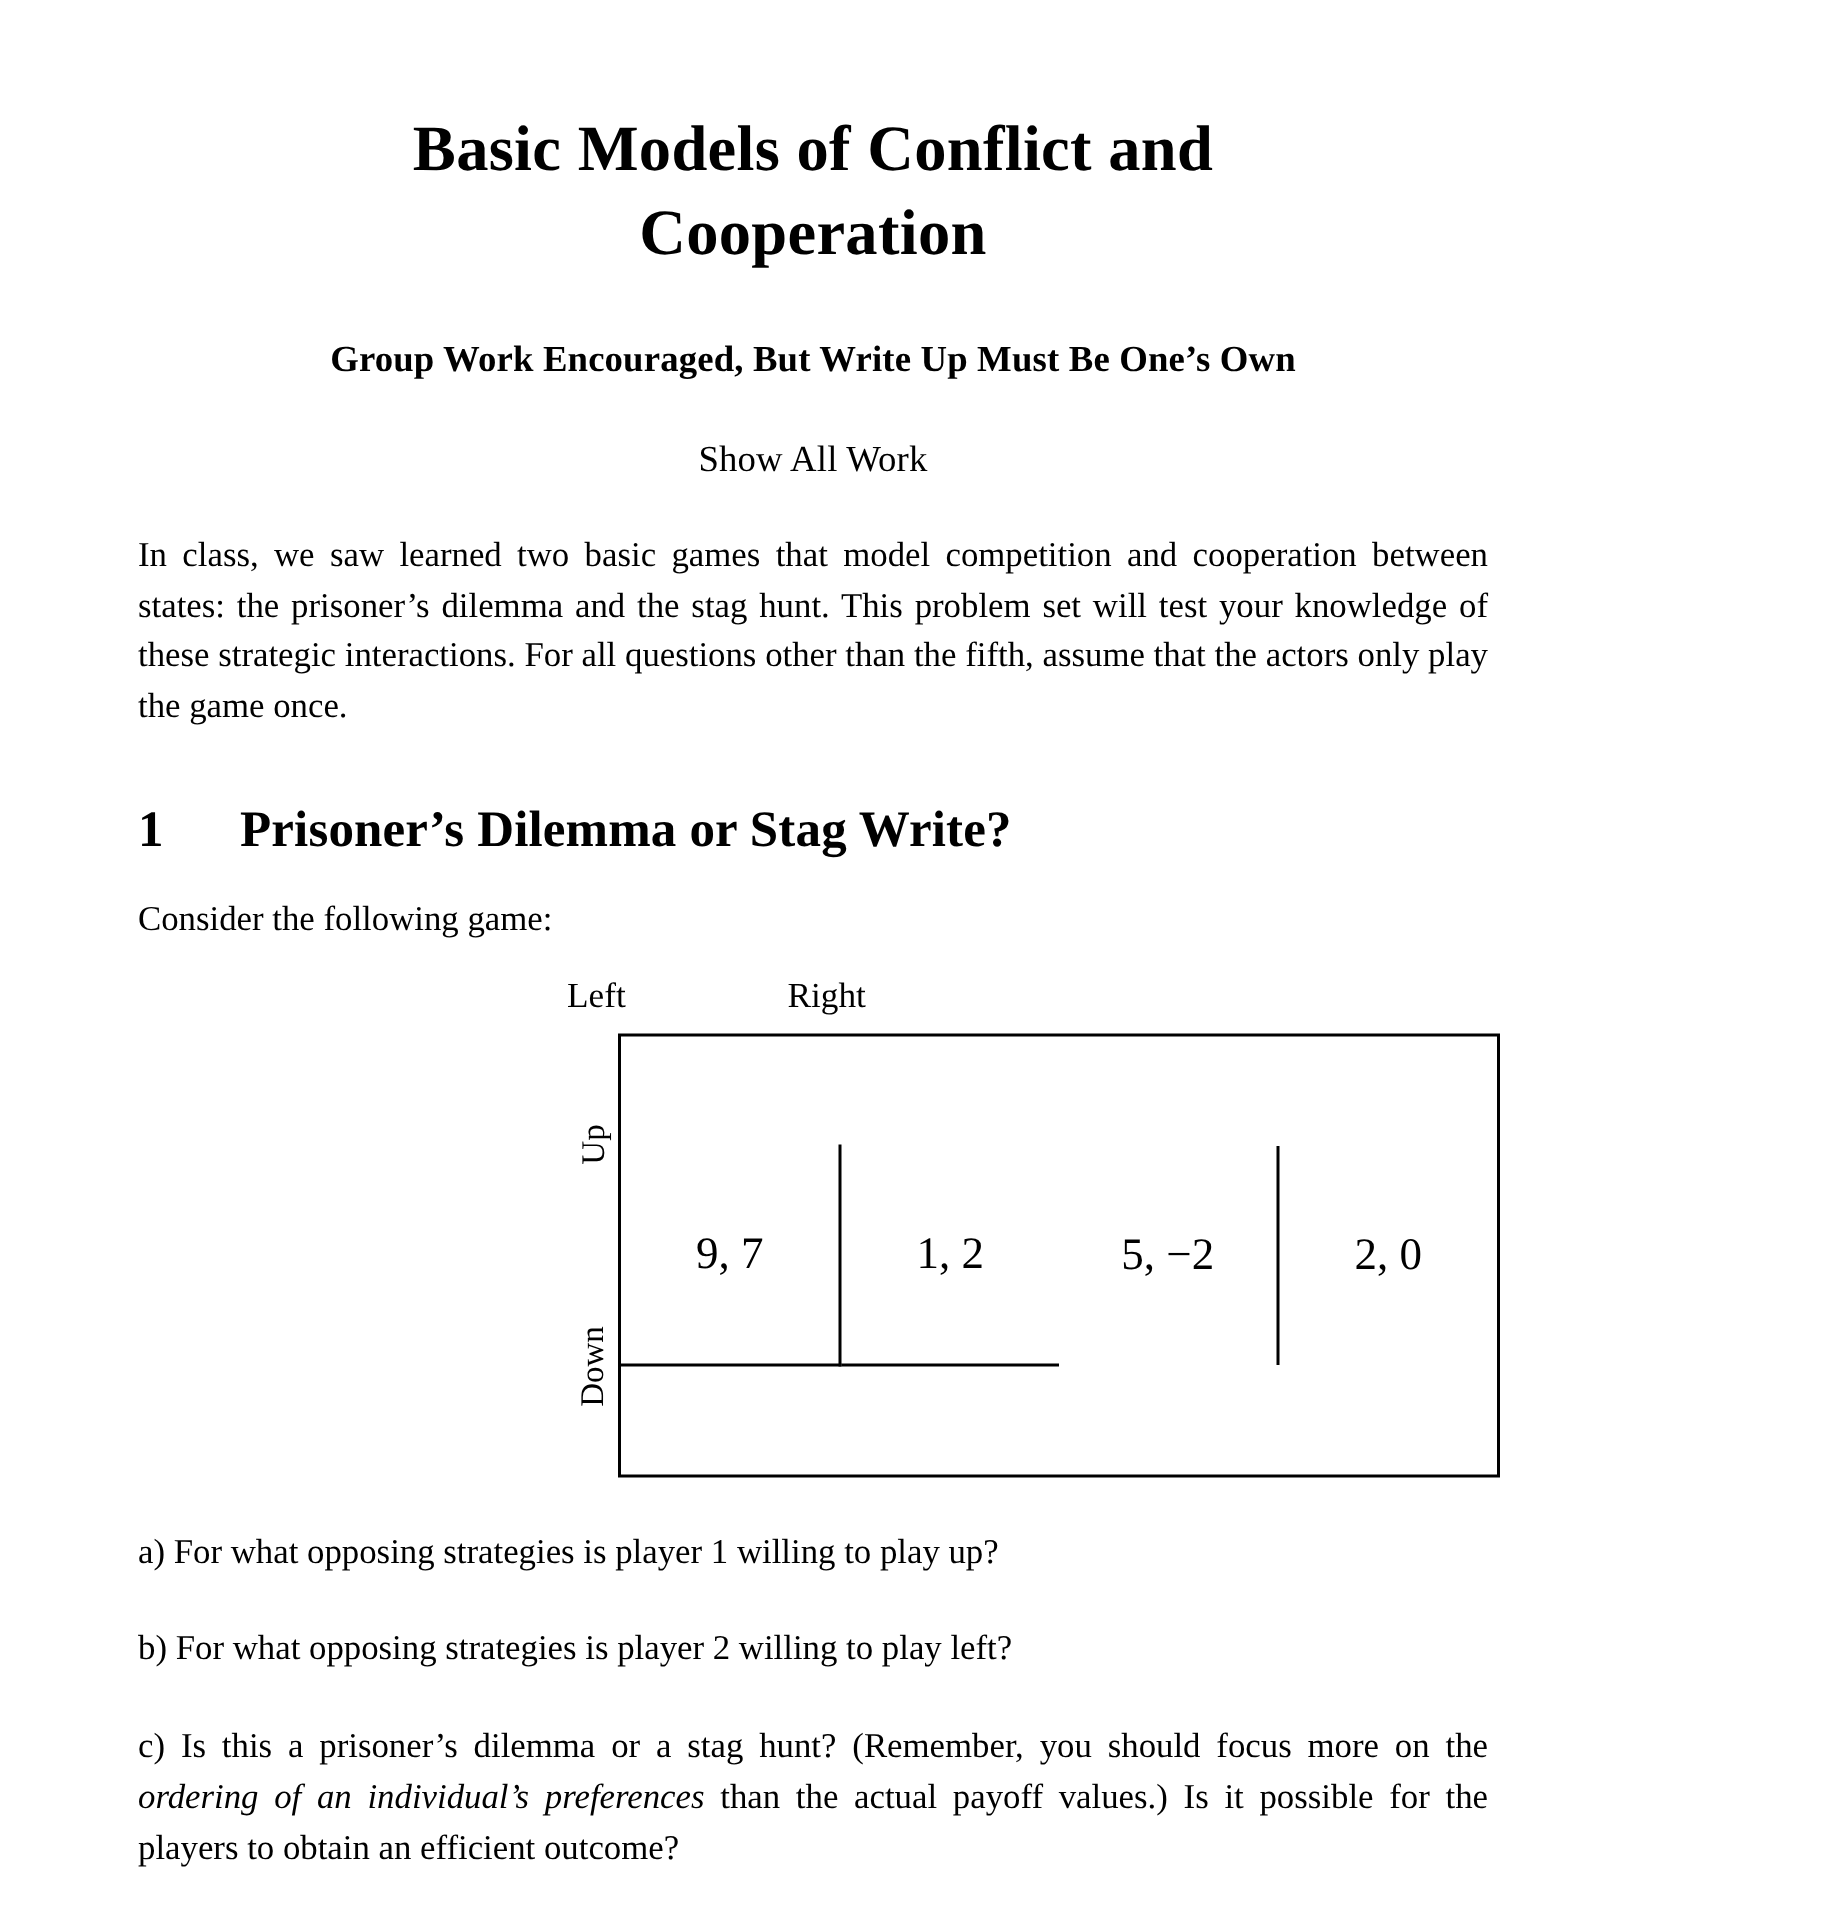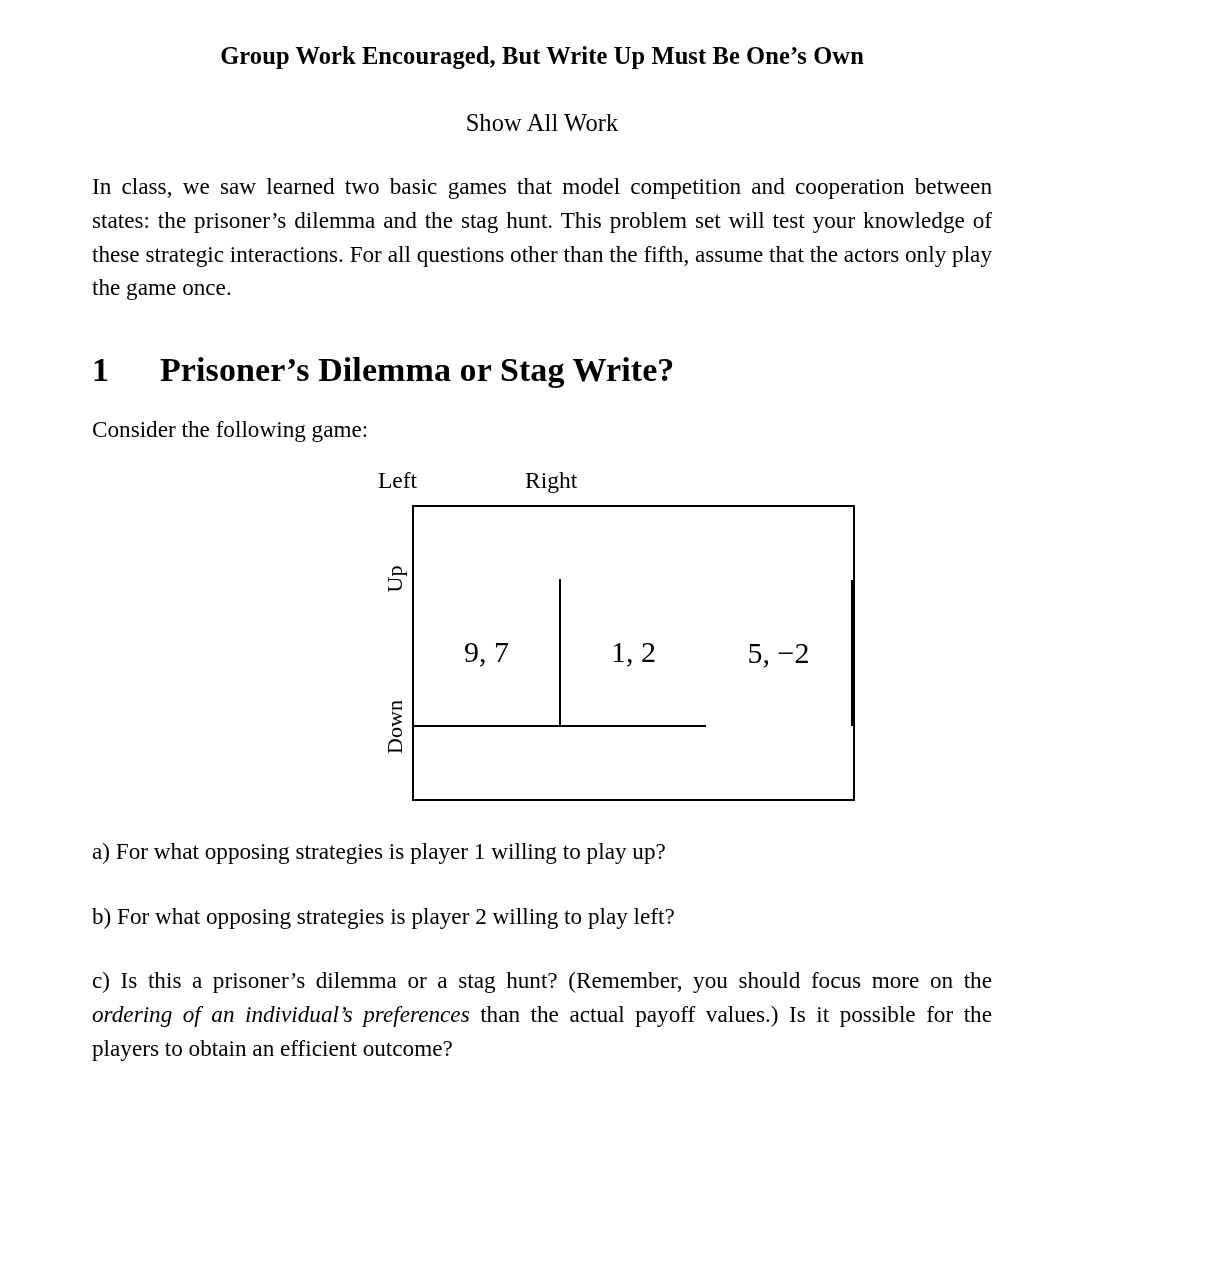--- a/index.html
+++ b/index.html
@@ -171,20 +171,24 @@
   }
   .question.first { padding-top: 34px; }
   .question em { font-style: italic; }
 </style>
 </head>
 <body>
 
 <div class="page">
   <div class="content">
 
+    <h1 class="doc-title">
+      <span class="tline">Basic Models of Conflict and</span>
+      <span class="tline">Cooperation</span>
+    </h1>
 
     <div class="subtitle-1">Group Work Encouraged, But Write Up Must Be One’s Own</div>
     <div class="subtitle-2">Show All Work</div>
 
     <p class="body-par">In class, we saw learned two basic games that model competition and cooperation between states: the prisoner’s dilemma and the stag hunt. This problem set will test your knowledge of these strategic interactions. For all questions other than the fifth, assume that the actors only play the game once.</p>
 
     <h2 class="section-heading">
       <span class="section-num">1</span>
       <span class="section-title">Prisoner’s Dilemma or Stag Write?</span>
     </h2>
@@ -209,20 +213,21 @@
             </div>
           </div>
 
           <div class="grid">
             <div class="grid-row top">
               <div class="cell left-col payoff">9, 7</div>
               <div class="cell payoff">1, 2</div>
             </div>
             <div class="grid-row bottom">
               <div class="cell left-col payoff">5, −2</div>
+              <div class="cell payoff">2, 0</div>
             </div>
           </div>
         </div>
 
       </div>
     </div>
 
     <p class="question first">a) For what opposing strategies is player 1 willing to play up?</p>
     <p class="question">b) For what opposing strategies is player 2 willing to play left?</p>
     <p class="question"><span>c) Is this a prisoner’s dilemma or a stag hunt? (Remember, you should focus more on the </span><em>ordering of an individual’s preferences</em><span> than the actual payoff values.) Is it possible for the players to obtain an efficient outcome?</span></p>

